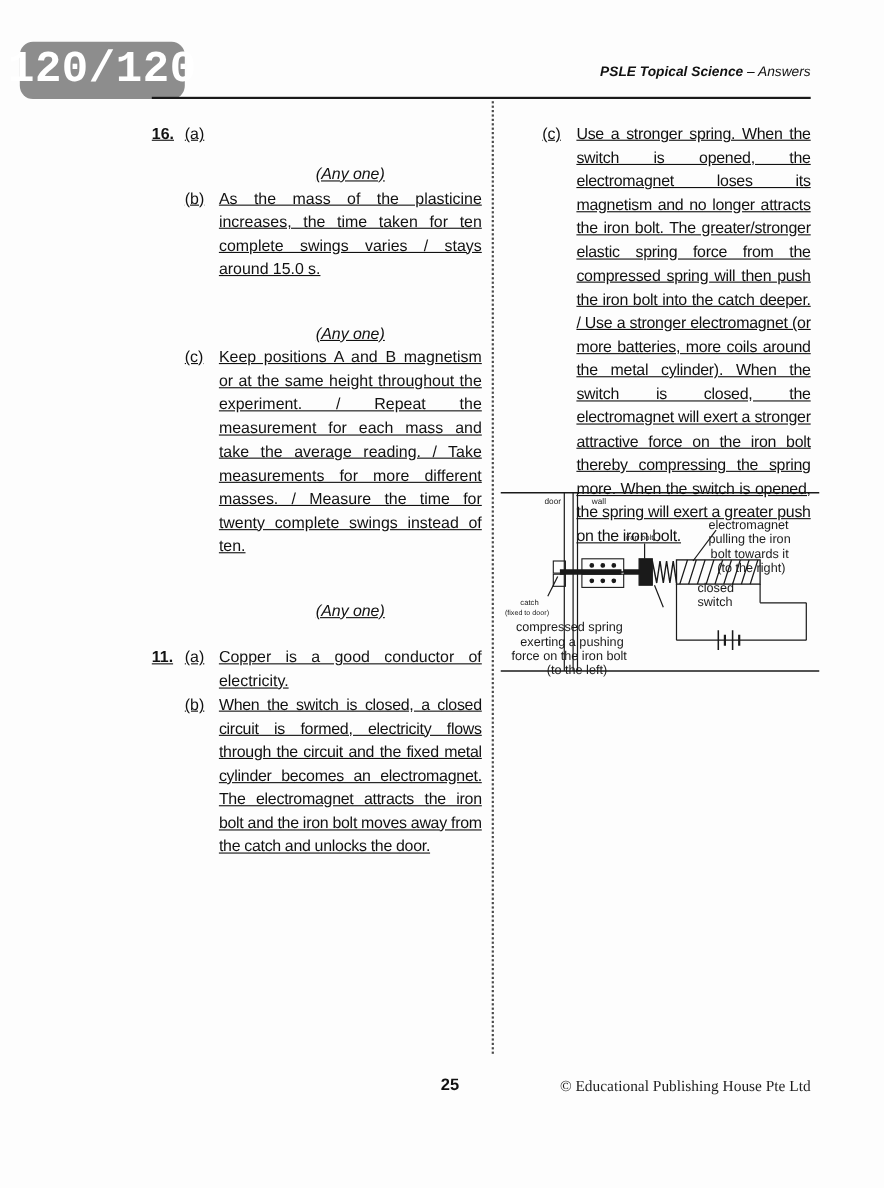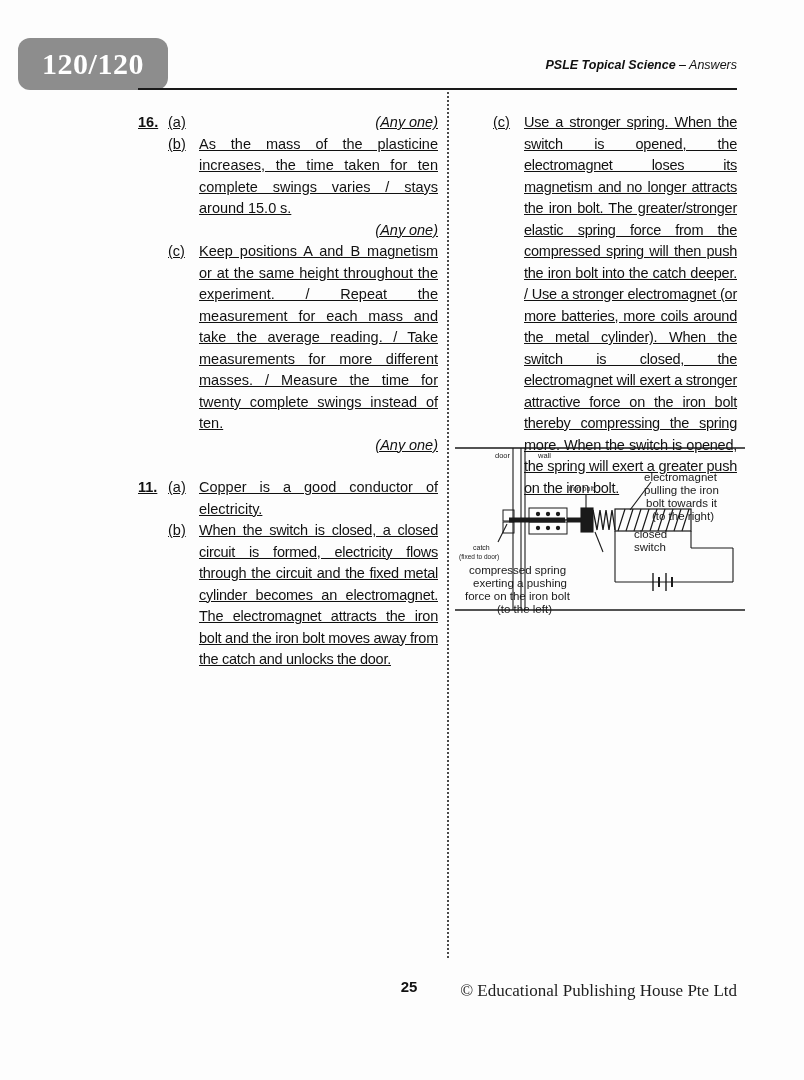--- a/index.html
+++ b/index.html
@@ -28,24 +28,24 @@
     width: 150px;
     height: 52px;
     background: #8d8d8d;
     border-radius: 12px;
     display: flex;
     align-items: center;
     justify-content: center;
   }
   .score-badge span {
     color: #ffffff;
-    font-size: 30px;
+    font-size: 40px;
     font-weight: bold;
     letter-spacing: 0.5px;
-    font-family: Liberation Serif, serif;
+    font-family: Liberation Mono, monospace;
   }
 
   
   .run-head {
     position: absolute;
     left: 138px;
     top: 58px;
     width: 599px;
     text-align: right;
     font-size: 12.5px;
@@ -105,21 +105,22 @@
     font-size: 14.5px;
     line-height: 21.5px;
     text-align: justify;
     text-justify: inter-word;
     word-spacing: -0.2px;
   }
   .qtext.tight { letter-spacing: -0.25px; }
   .anyone {
     font-style: italic;
     display: block;
-    text-align: right;
+    text-align: center;
+    margin-top: 37px;
   }
   .gap-q { height: 21px; }
 
   .expl {
     font-size: 14.5px;
     line-height: 21.5px;
     text-decoration: underline;
     display: block;
     text-align: left;
   }
@@ -141,21 +142,21 @@
     right: 0;
     top: 978px;
     text-align: center;
     font-size: 15px;
     font-weight: bold;
   }
   .copyright {
     position: absolute;
     right: 67px;
     top: 981px;
-    font-size: 17px;
+    font-size: 14px;
     font-family: "Liberation Serif", serif;
     color: #1d1d1d;
     white-space: nowrap;
   }
 </style>
 </head>
 <body>
 
 <div class="page">
 

